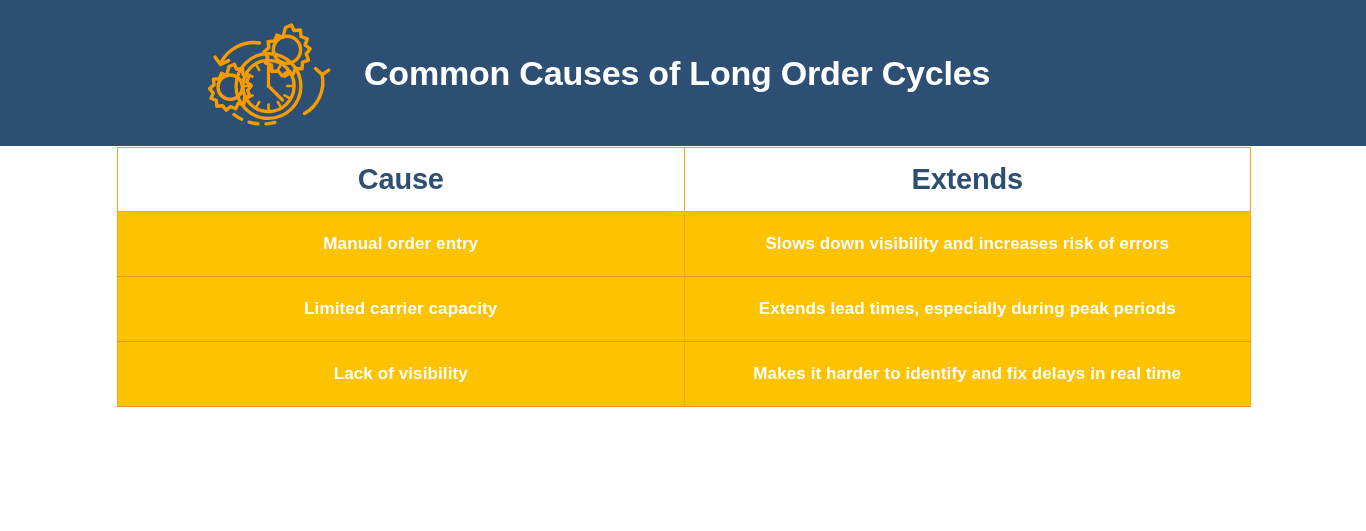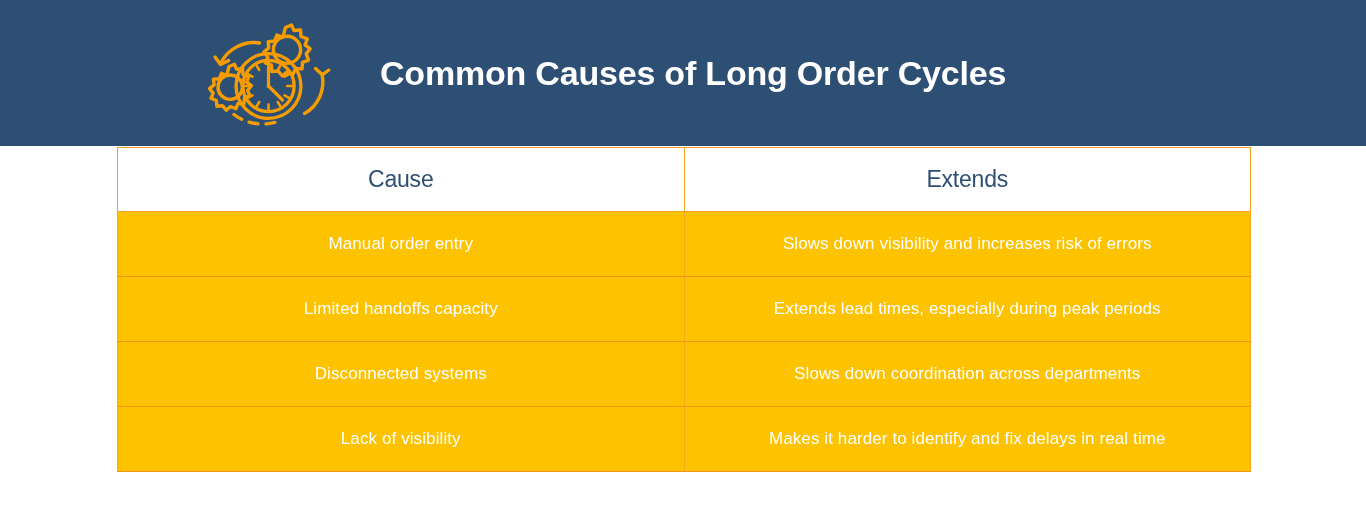--- a/index.html
+++ b/index.html
@@ -30,21 +30,21 @@
     height: 146px;
     background: #2d4f74;
     display: flex;
     align-items: center;
   }
 
   .header-inner {
     display: flex;
     align-items: center;
     margin-left: 208px;
-    gap: 46px;
+    gap: 30px;
   }
 
   .brand-icon {
     width: 126px;
     height: 108px;
     flex: none;
     display: block;
   }
 
   .header-title {
@@ -75,31 +75,31 @@
     width: 50%;
     text-align: center;
     vertical-align: middle;
     border: 1px solid #f5a01e;
   }
 
   table.data-table th {
     height: 61px;
     background: #ffffff;
     color: #2d4f74;
-    font-size: 23px;
-    font-weight: normal;
+    font-size: 29px;
+    font-weight: bold;
     letter-spacing: -0.2px;
   }
 
   table.data-table td {
     height: 62px;
     background: #fdc300;
     color: #ffffff;
     font-size: 17px;
-    font-weight: normal;
+    font-weight: bold;
     letter-spacing: 0.1px;
     border-color: #f2951a;
   }
 
   table.data-table tbody tr td {
     border-left-color: #f5a81c;
     border-right-color: #f5a81c;
   }
 </style>
 </head>
@@ -174,26 +174,22 @@
           <th>Cause</th>
           <th>Extends</th>
         </tr>
       </thead>
       <tbody>
         <tr>
           <td>Manual order entry</td>
           <td>Slows down visibility and increases risk of errors</td>
         </tr>
         <tr>
-          <td>Limited handoffs capacity</td>
+          <td>Limited carrier capacity</td>
           <td>Extends lead times, especially during peak periods</td>
-        </tr>
-        <tr>
-          <td>Disconnected systems</td>
-          <td>Slows down coordination across departments</td>
         </tr>
         <tr>
           <td>Lack of visibility</td>
           <td>Makes it harder to identify and fix delays in real time</td>
         </tr>
       </tbody>
     </table>
   </div>
 
 </div>

